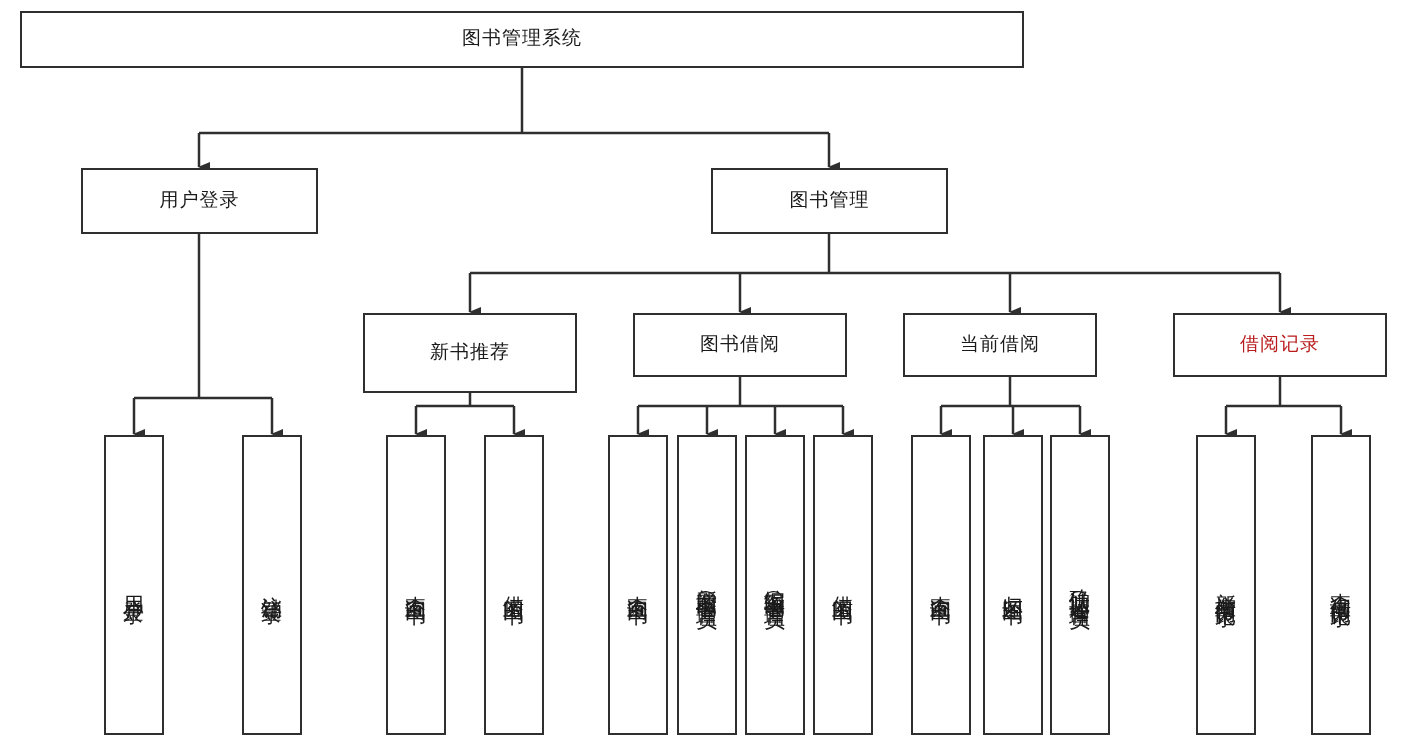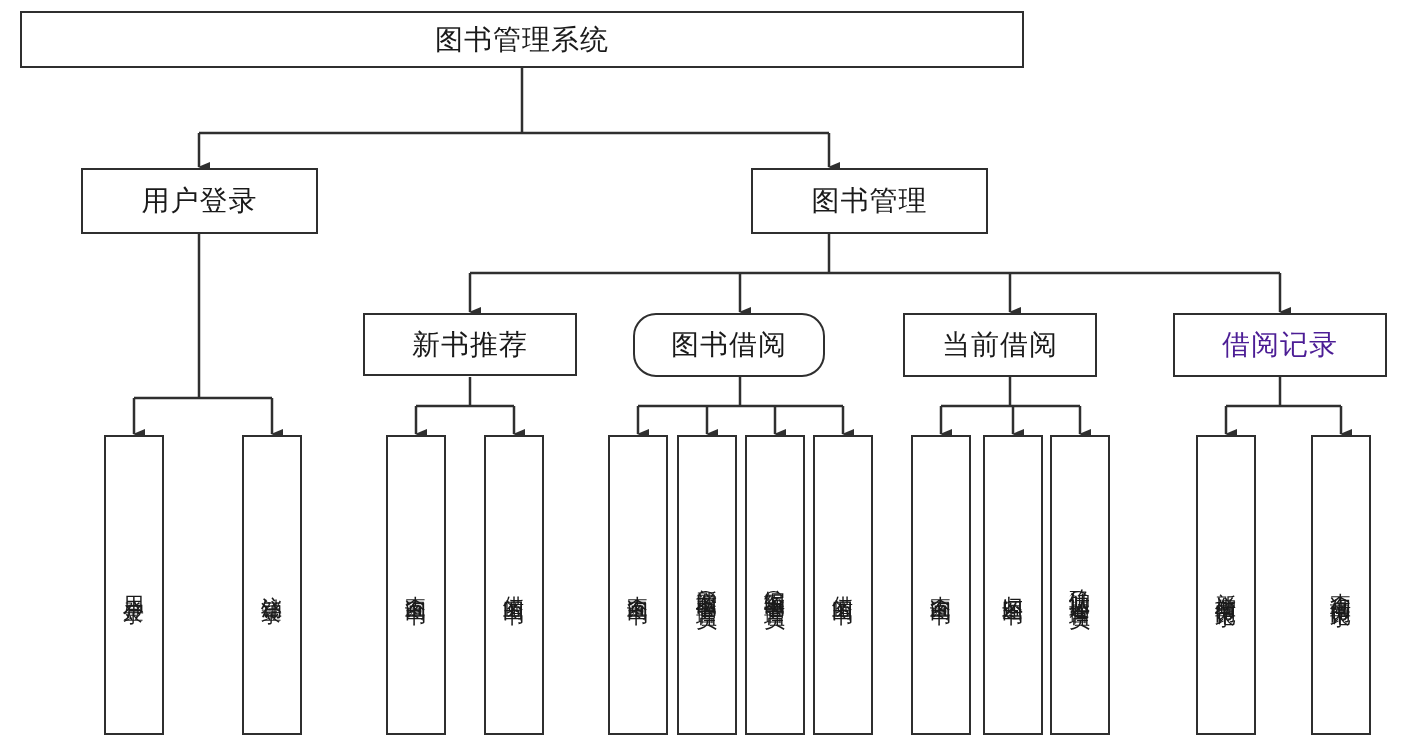--- a/index.html
+++ b/index.html
@@ -31,23 +31,24 @@
     box-sizing: border-box;
     background: #ffffff;
     border: 2.5px solid #2f2f2f;
     display: flex;
     align-items: center;
     justify-content: center;
     color: #1a1a1a;
     line-height: 1.18;
   }
   .node.horiz {
-    font-size: 28px;
+    font-size: 19px;
     letter-spacing: 1px;
     padding: 2px 6px;
+    font-family: Liberation Mono, monospace;
   }
   .node.vert {
     font-size: 21px;
     letter-spacing: 2px;
   }
   .node.vert .vtext {
     writing-mode: vertical-rl;
     text-orientation: upright;
     white-space: nowrap;
     line-height: 1;
@@ -115,33 +116,33 @@
       </g>
   </svg>
 
   <div id="nodes-layer">
       <div class="node horiz" style="left: 20px; top: 11px; width: 1004px; height: 57px; border-color: rgb(47, 47, 47); background: rgb(255, 255, 255); color: rgb(26, 26, 26);">
         <span class="htext">图书管理系统</span>
       </div>
       <div class="node horiz" style="left: 81px; top: 168px; width: 237px; height: 66px; border-color: rgb(47, 47, 47); background: rgb(255, 255, 255); color: rgb(26, 26, 26);">
         <span class="htext">用户登录</span>
       </div>
-      <div class="node horiz" style="left: 711px; top: 168px; width: 237px; height: 66px; border-color: rgb(47, 47, 47); background: rgb(255, 255, 255); color: rgb(26, 26, 26); margin-left: 40px;">
+      <div class="node horiz" style="left: 711px; top: 168px; width: 237px; height: 66px; border-color: rgb(47, 47, 47); background: rgb(255, 255, 255); color: rgb(26, 26, 26);">
         <span class="htext">图书管理</span>
       </div>
-      <div class="node horiz" style="left: 363px; top: 313px; width: 214px; height: 63px; border-color: rgb(47, 47, 47); background: rgb(255, 255, 255); color: rgb(26, 26, 26);">
+      <div class="node horiz" style="left: 363px; top: 313px; width: 214px; height: 80px; border-color: rgb(47, 47, 47); background: rgb(255, 255, 255); color: rgb(26, 26, 26);">
         <span class="htext">新书推荐</span>
       </div>
-      <div class="node horiz" style="left: 633px; top: 313px; width: 192px; height: 64px; border-color: rgb(47, 47, 47); background: rgb(255, 255, 255); color: rgb(26, 26, 26); border-radius: 23px;">
+      <div class="node horiz" style="left: 633px; top: 313px; width: 214px; height: 64px; border-color: rgb(47, 47, 47); background: rgb(255, 255, 255); color: rgb(26, 26, 26);">
         <span class="htext">图书借阅</span>
       </div>
       <div class="node horiz" style="left: 903px; top: 313px; width: 194px; height: 64px; border-color: rgb(47, 47, 47); background: rgb(255, 255, 255); color: rgb(26, 26, 26);">
         <span class="htext">当前借阅</span>
       </div>
-      <div class="node horiz" style="left: 1173px; top: 313px; width: 214px; height: 64px; border-color: rgb(47, 47, 47); background: rgb(255, 255, 255); color: #4c1d95;">
+      <div class="node horiz" style="left: 1173px; top: 313px; width: 214px; height: 64px; border-color: rgb(47, 47, 47); background: rgb(255, 255, 255); color: #b91c1c;">
         <span class="htext">借阅记录</span>
       </div>
       <div class="node vert" style="left: 104px; top: 435px; width: 60px; height: 300px; border-color: rgb(47, 47, 47); background: rgb(255, 255, 255); color: rgb(26, 26, 26);">
         <span class="vtext">用户登录</span>
       </div>
       <div class="node vert" style="left: 242px; top: 435px; width: 60px; height: 300px; border-color: rgb(47, 47, 47); background: rgb(255, 255, 255); color: rgb(26, 26, 26);">
         <span class="vtext">注销登录</span>
       </div>
       <div class="node vert" style="left: 386px; top: 435px; width: 60px; height: 300px; border-color: rgb(47, 47, 47); background: rgb(255, 255, 255); color: rgb(26, 26, 26);">
         <span class="vtext">查询图书</span>

